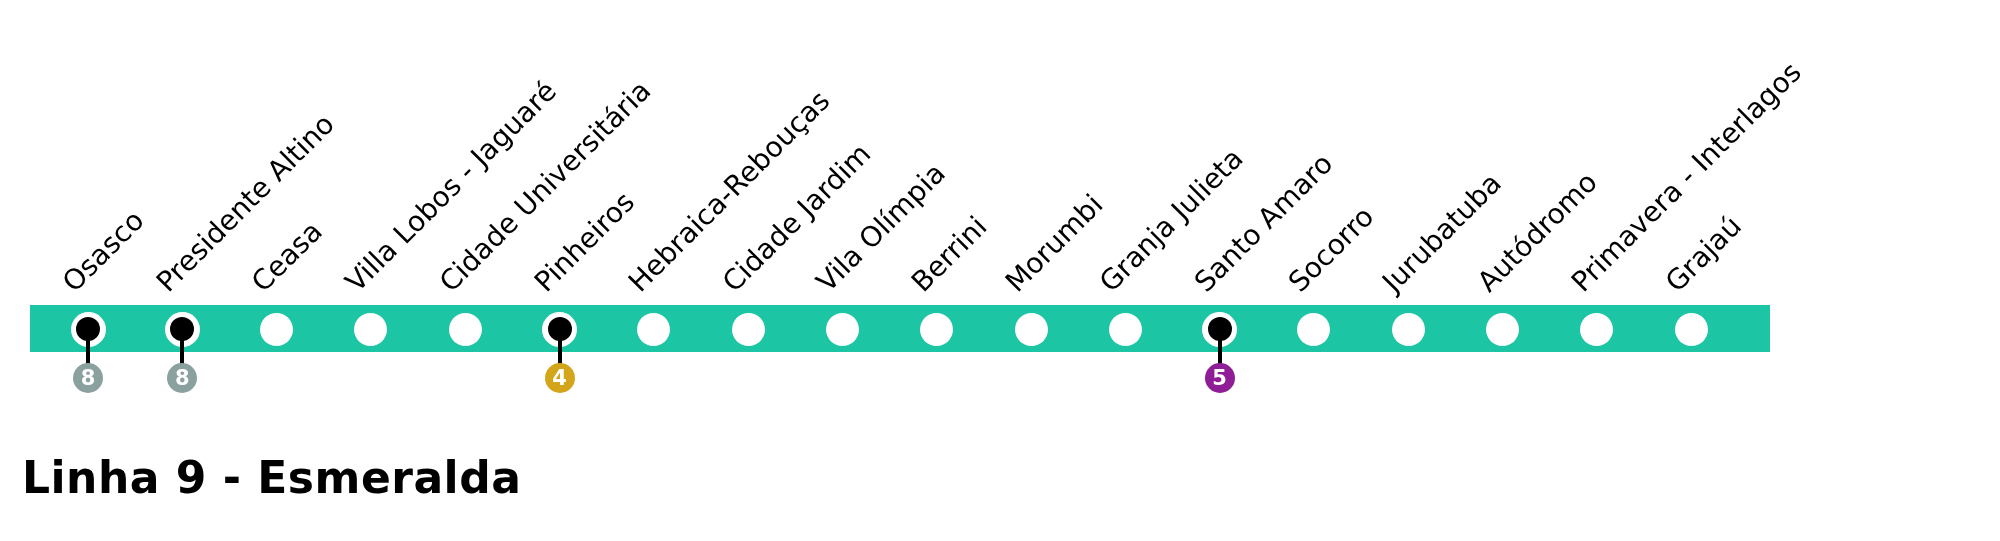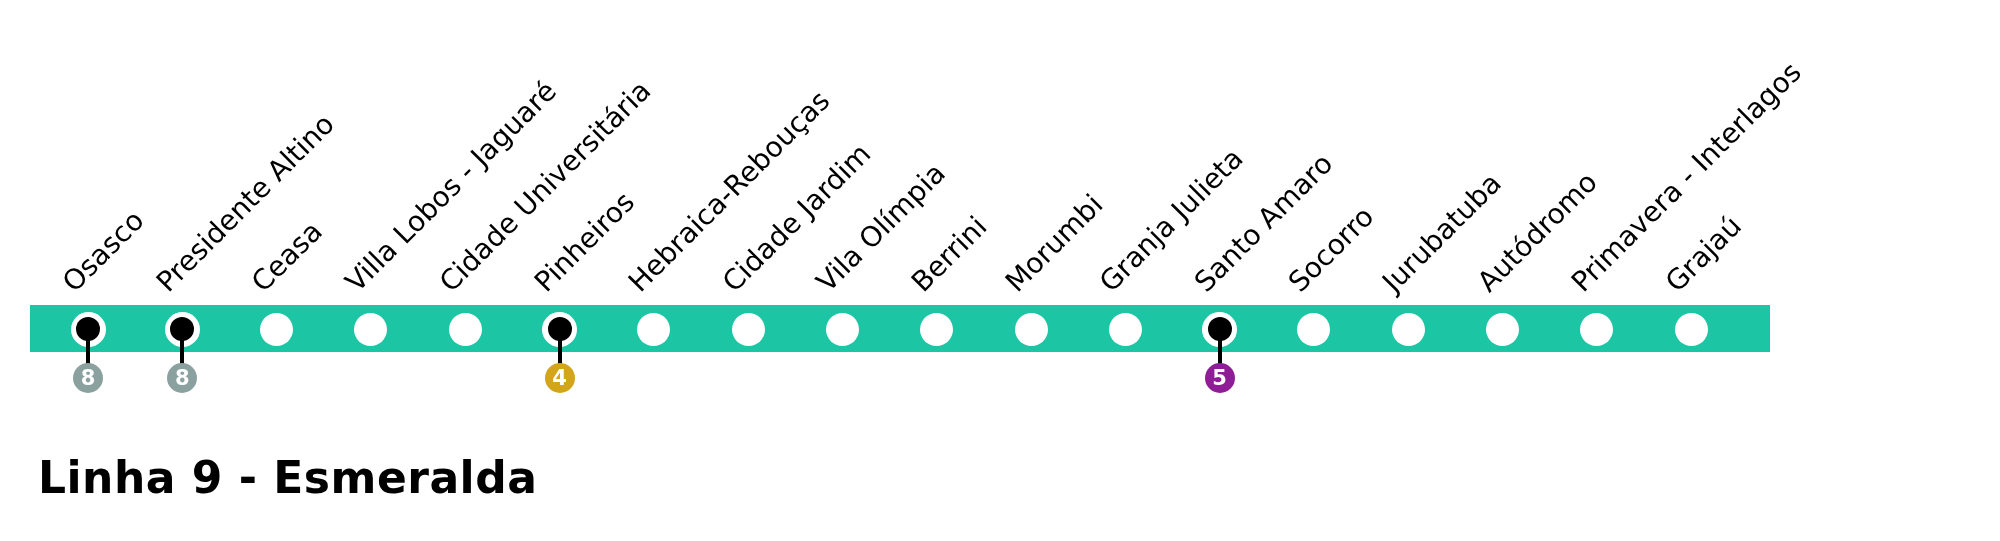--- a/index.html
+++ b/index.html
@@ -75,21 +75,21 @@
     bottom: 0;
     white-space: nowrap;
     font-size: 28px;
     color: #000000;
     line-height: 1.05;
     transform: rotate(-45deg);
     transform-origin: 0 100%;
   }
   .line-title {
     position: absolute;
-    left: 38px;
+    left: 22px;
     top: 452px;
     font-size: 44px;
     font-weight: bold;
     color: #000000;
     letter-spacing: 0.5px;
     white-space: nowrap;
   }
 </style>
 </head>
 <body>

